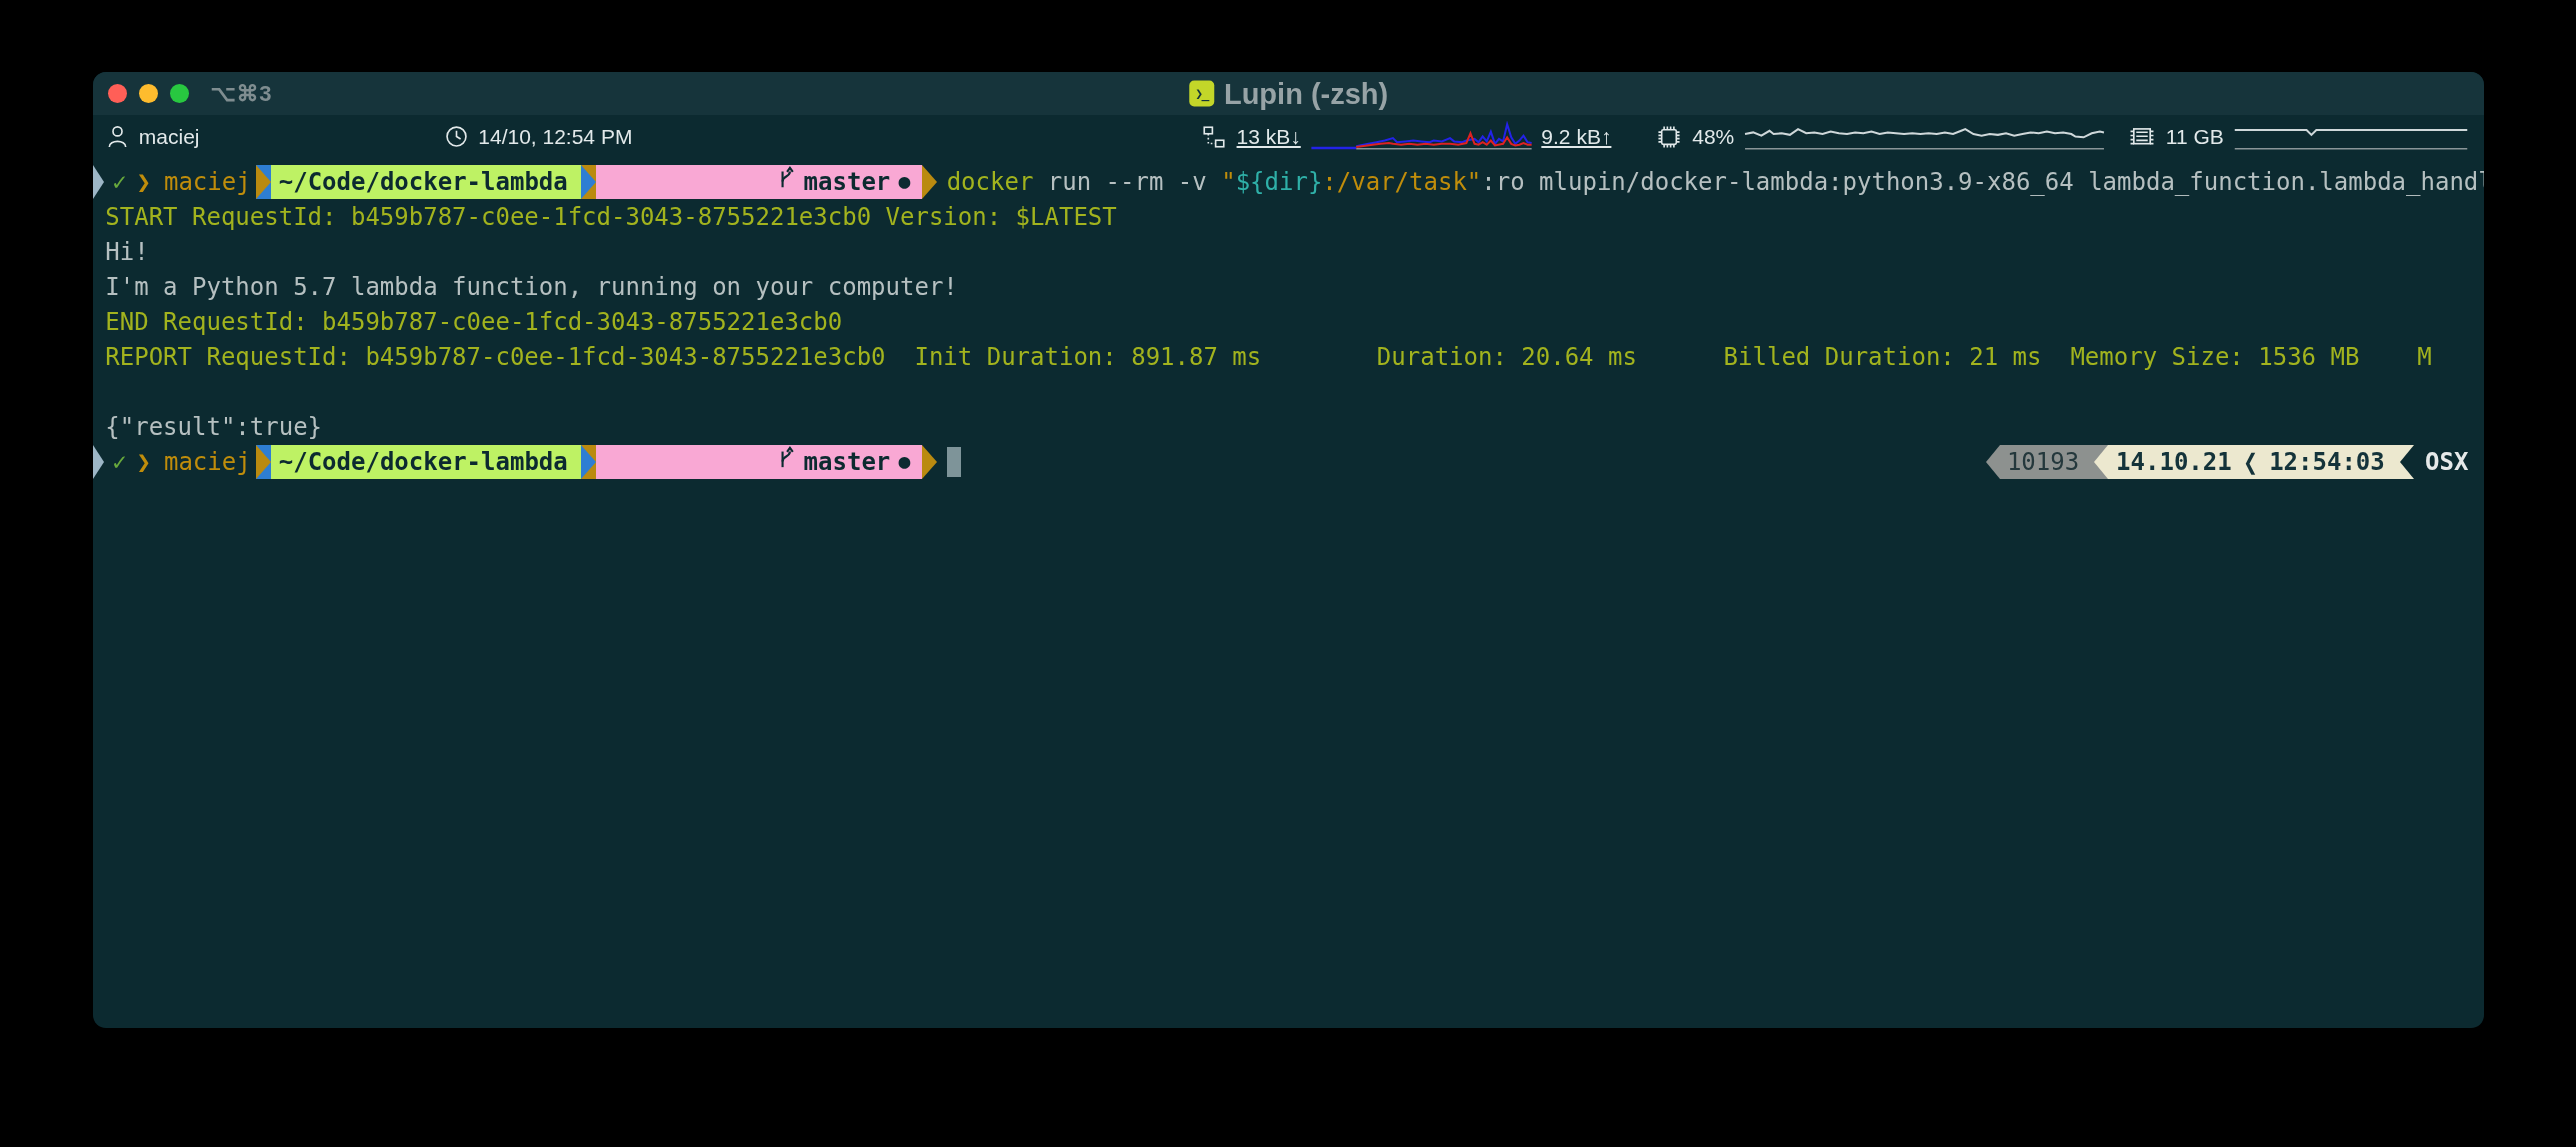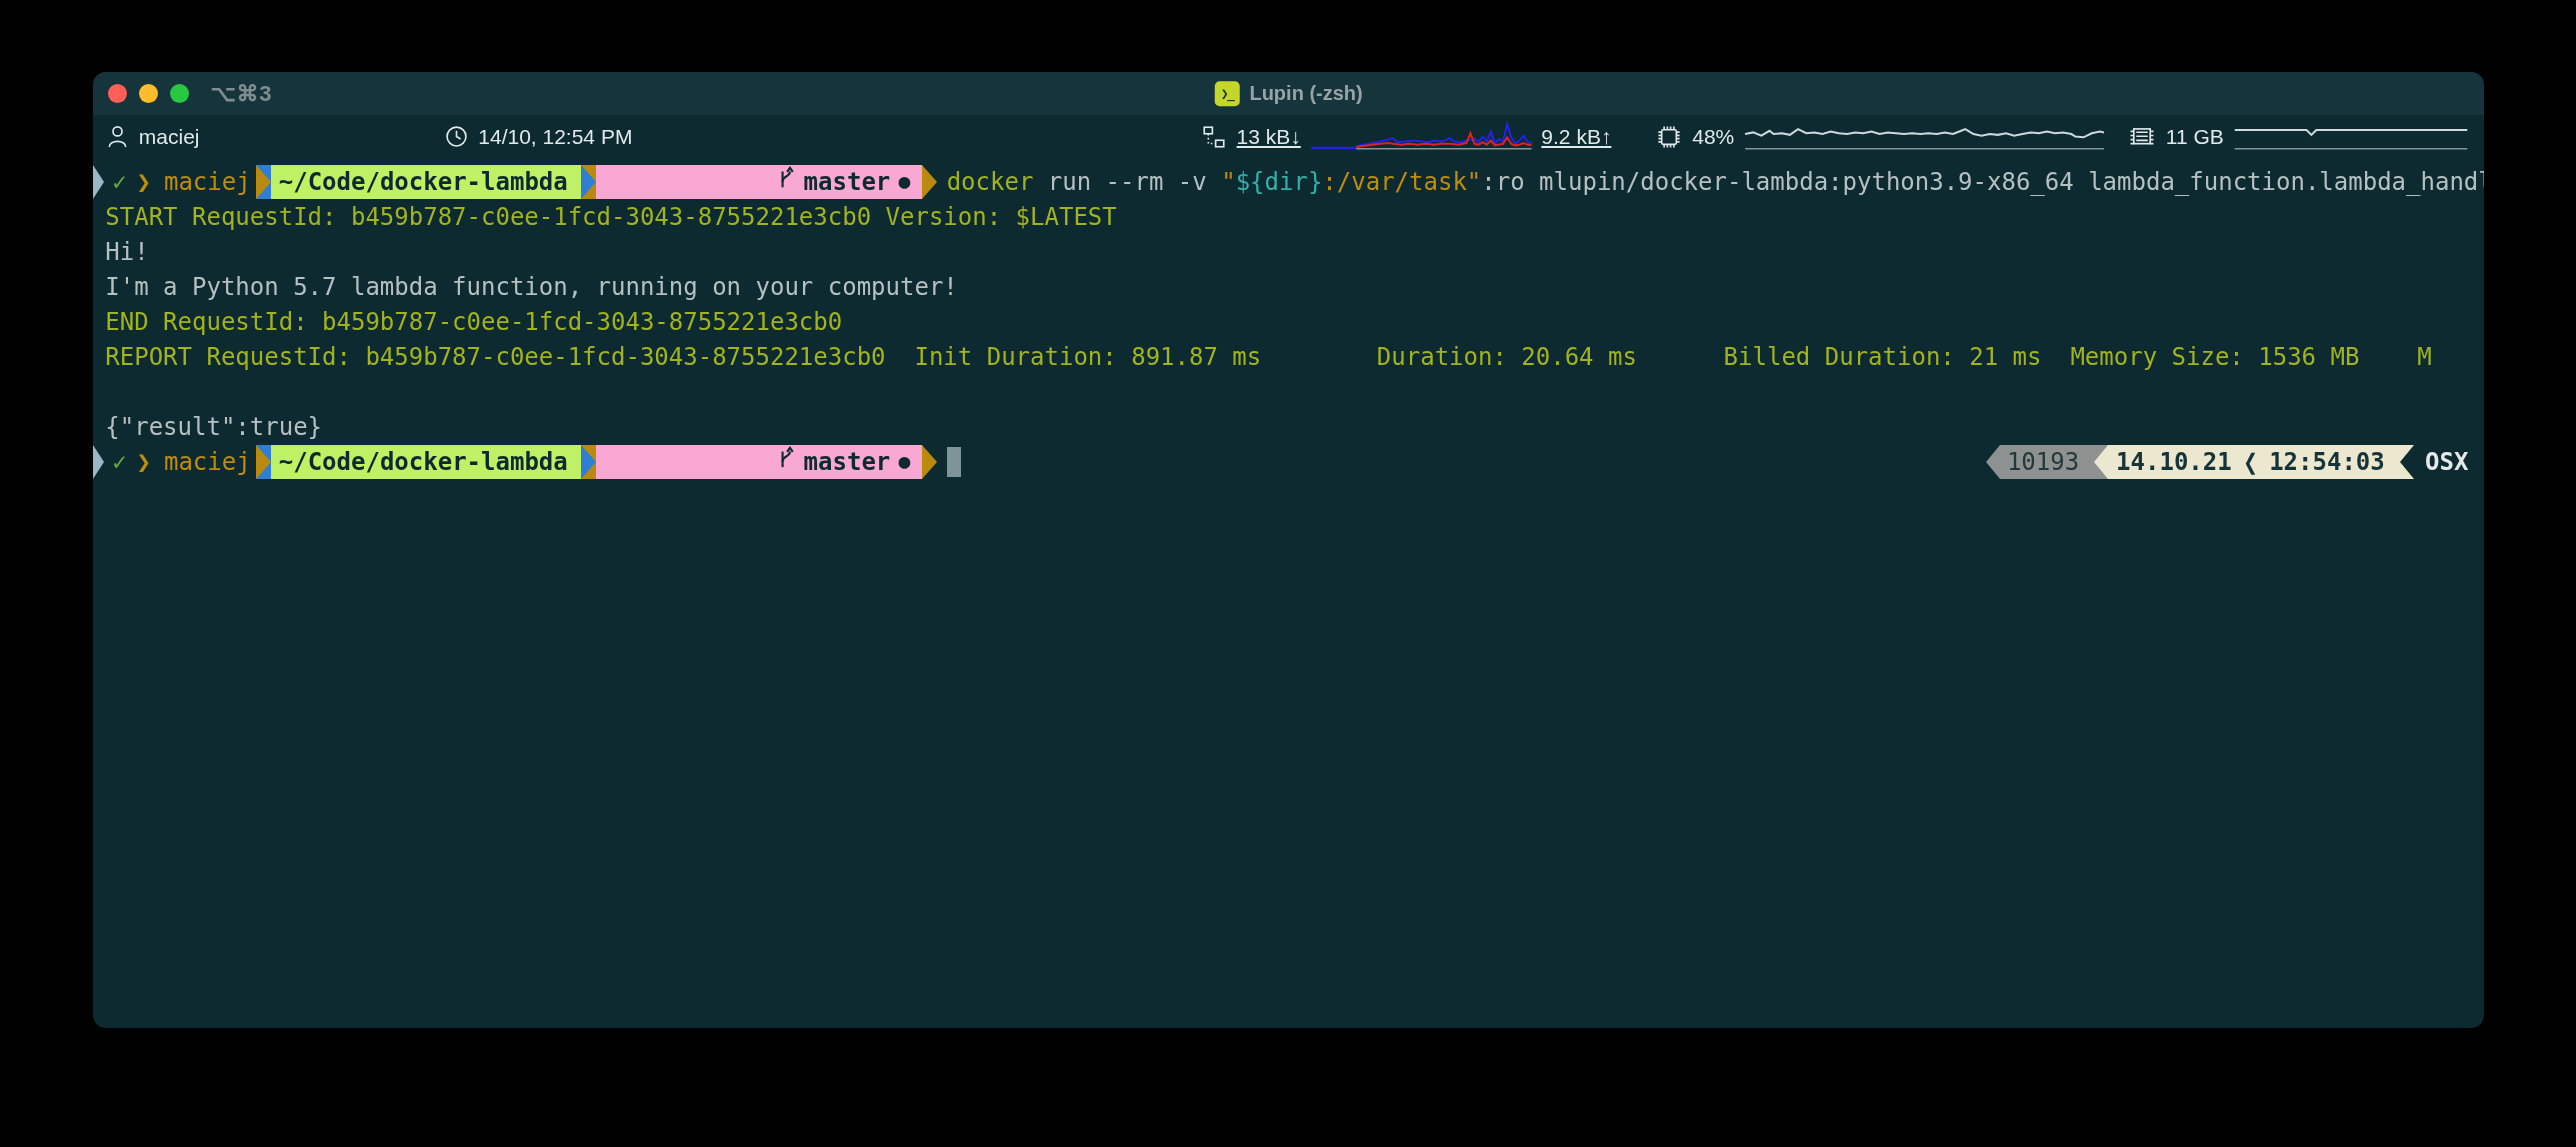--- a/index.html
+++ b/index.html
@@ -12,21 +12,21 @@
   .titlebar{height:43px;background:#16343b;display:flex;align-items:center;position:relative;flex:none;}
   .traffic{display:flex;align-items:center;gap:12.3px;margin-left:14.8px;}
   .tl{width:19px;height:19px;border-radius:50%;}
   .tl.red{background:#ff5f57;}.tl.yellow{background:#febc2e;}.tl.green{background:#28c840;}
   .tabkey{color:#7f8d90;font-size:22px;font-weight:700;margin-left:21px;letter-spacing:0.8px;}
   .title-center{position:absolute;left:50%;top:50%;transform:translate(-50%,-50%);
                 display:flex;align-items:center;gap:9.8px;}
   .term-appicon{width:25.4px;height:25.4px;border-radius:4.9px;background:#c3d629;color:#15343b;
                 font-family:"DejaVu Sans Mono",monospace;font-weight:700;font-size:13px;
                 display:flex;align-items:center;justify-content:center;letter-spacing:-1.6px;}
-  .title-text{color:#97a3a6;font-size:20px;font-weight:700;}
+  .title-text{color:#97a3a6;font-size:29px;font-weight:700;}
   
   .statusbar{height:43px;display:flex;align-items:center;padding:0 16.4px 0 13px;flex:none;
              color:#e2e9ea;font-size:21px;font-weight:500;}
   .sb-group{display:flex;align-items:center;gap:9.8px;white-space:nowrap;}
   .sb-icon{display:flex;align-items:center;}
   .sb-icon svg{display:block;}
   .g-clock{margin-left:246px;}
   .g-net{margin-left:auto;text-decoration:underline;}
   .g-cpu{margin-left:45px;}
   .g-mem{margin-left:23px;text-align:right;}

